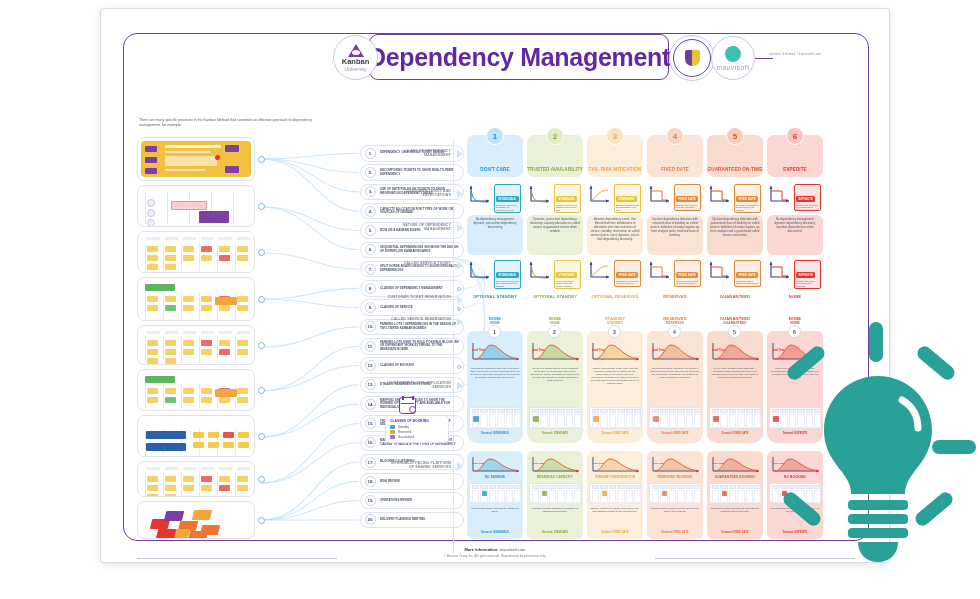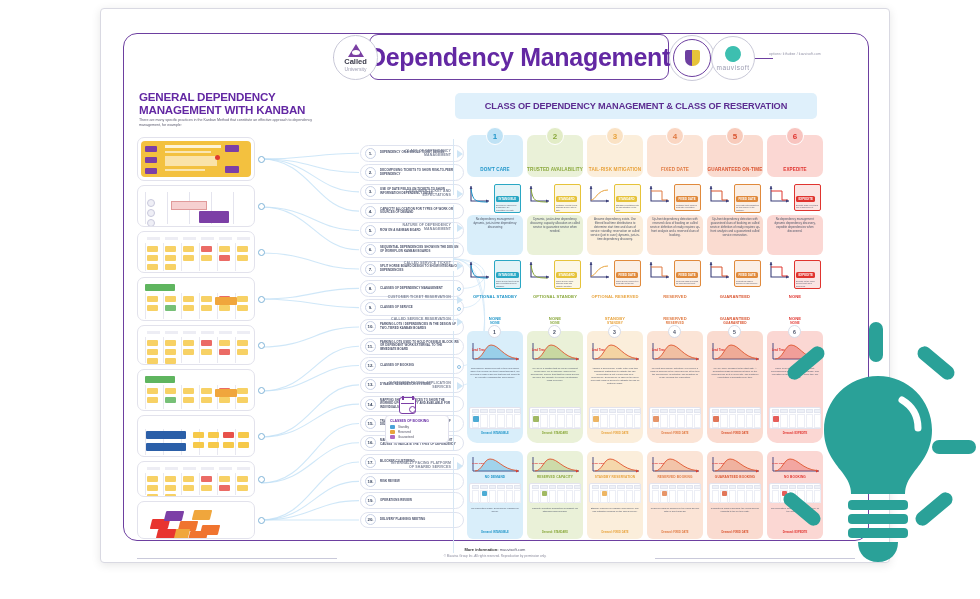--- a/index.html
+++ b/index.html
@@ -174,42 +174,41 @@
 
     <div class="hdr-connector" id="conn-a"></div>
     <div class="hdr-connector" id="conn-b"></div>
     <div class="hdr-connector" id="conn-c"></div>
     <div class="hdr-connector" id="conn-d"></div>
     <div class="hdr-connector" id="conn-e"></div>
 
 
     <div class="logo-circle" id="logo-kanban">
       <div class="kb-tri"></div>
-      <div class="kb-word">Called</div>
+      <div class="kb-word">Kanban</div>
       <div class="kb-sub">University</div>
     </div>
 
     <div class="logo-circle" id="logo-school">
       <div class="sc-ring">
         <div class="sc-shield"></div>
       </div>
     </div>
 
     <div class="logo-circle" id="logo-mauvi">
       <div class="mv-drop"></div>
       <div class="mv-word">mauvisoft</div>
     </div>
 
     <div id="right-tag">options: kthubee / kauvisoft.com</div>
 
     <div id="title-box">
       <h1>Dependency Management</h1>
     </div>
 
-    <div id="left-title">GENERAL DEPENDENCY MANAGEMENT WITH KANBAN</div>
     <div id="left-desc">There are many specific practices in the Kanban Method that constitute an effective approach to dependency management, for example:</div>
 
     <div id="thumbs">
         <div class="thumb" style="top: 128px; width: 118px; height: 44px;">
           <div class="thumb-inner" style="background: rgb(243, 193, 63);">
             <div style="position:absolute;left:4px;top:5px;width:12px;height:6px;background:#7c3fa6;border-radius:1px"></div>
             <div style="position:absolute;left:4px;top:16px;width:12px;height:6px;background:#7c3fa6;border-radius:1px"></div>
             <div style="position:absolute;left:4px;top:27px;width:12px;height:6px;background:#7c3fa6;border-radius:1px"></div>
             <div style="position:absolute;left:24px;top:4px;width:56px;height:3px;background:#fff;opacity:.8"></div>
             <div style="position:absolute;left:24px;top:10px;width:46px;height:2px;background:#fff;opacity:.6"></div>
@@ -522,23 +521,20 @@
           <path d="M160 511 C 210 511, 215 472.35, 258 472.35" stroke="#bfdff5" stroke-width="1.1" fill="none" opacity=".75"></path>
           <path d="M160 511 C 210 511, 215 491.65000000000003, 258 491.65000000000003" stroke="#bfdff5" stroke-width="1.1" fill="none" opacity=".75"></path>
           <path d="M160 511 C 210 511, 215 510.95, 258 510.95" stroke="#bfdff5" stroke-width="1.1" fill="none" opacity=".75"></path>
           <path d="M362 279.35 C 390 279.35, 395 250, 352 250" stroke="#cfe6f6" stroke-width="1" fill="none" opacity=".7"></path>
           <path d="M362 298.65 C 390 298.65, 395 250, 352 250" stroke="#cfe6f6" stroke-width="1" fill="none" opacity=".7"></path>
           <path d="M362 356.55 C 390 356.55, 395 250, 352 250" stroke="#cfe6f6" stroke-width="1" fill="none" opacity=".7"></path>
           <path d="M362 375.85 C 390 375.85, 395 250, 352 250" stroke="#cfe6f6" stroke-width="1" fill="none" opacity=".7"></path>
         </svg>
       </div>
 
-    <div id="right-band">
-      <span>CLASS OF DEPENDENCY MANAGEMENT &amp; CLASS OF RESERVATION</span>
-    </div>
 
     <div id="rowlabels">
         <div class="rowlab" style="top: 140px;">CLASS OF DEPENDENCY MANAGEMENT</div>
         <div class="rowarrow" style="top: 141px;"></div>
         <div class="rowlab" style="top: 180px;">CUSTOMER TICKET AND EXPECTATIONS</div>
         <div class="rowarrow" style="top: 181px;"></div>
         <div class="rowlab" style="top: 214px;">NATURE OF DEPENDENCY MANAGEMENT</div>
         <div class="rowarrow" style="top: 215px;"></div>
         <div class="rowlab" style="top: 252px;">CALLED SERVICE TICKET</div>
         <div class="rowarrow" style="top: 253px;"></div>

